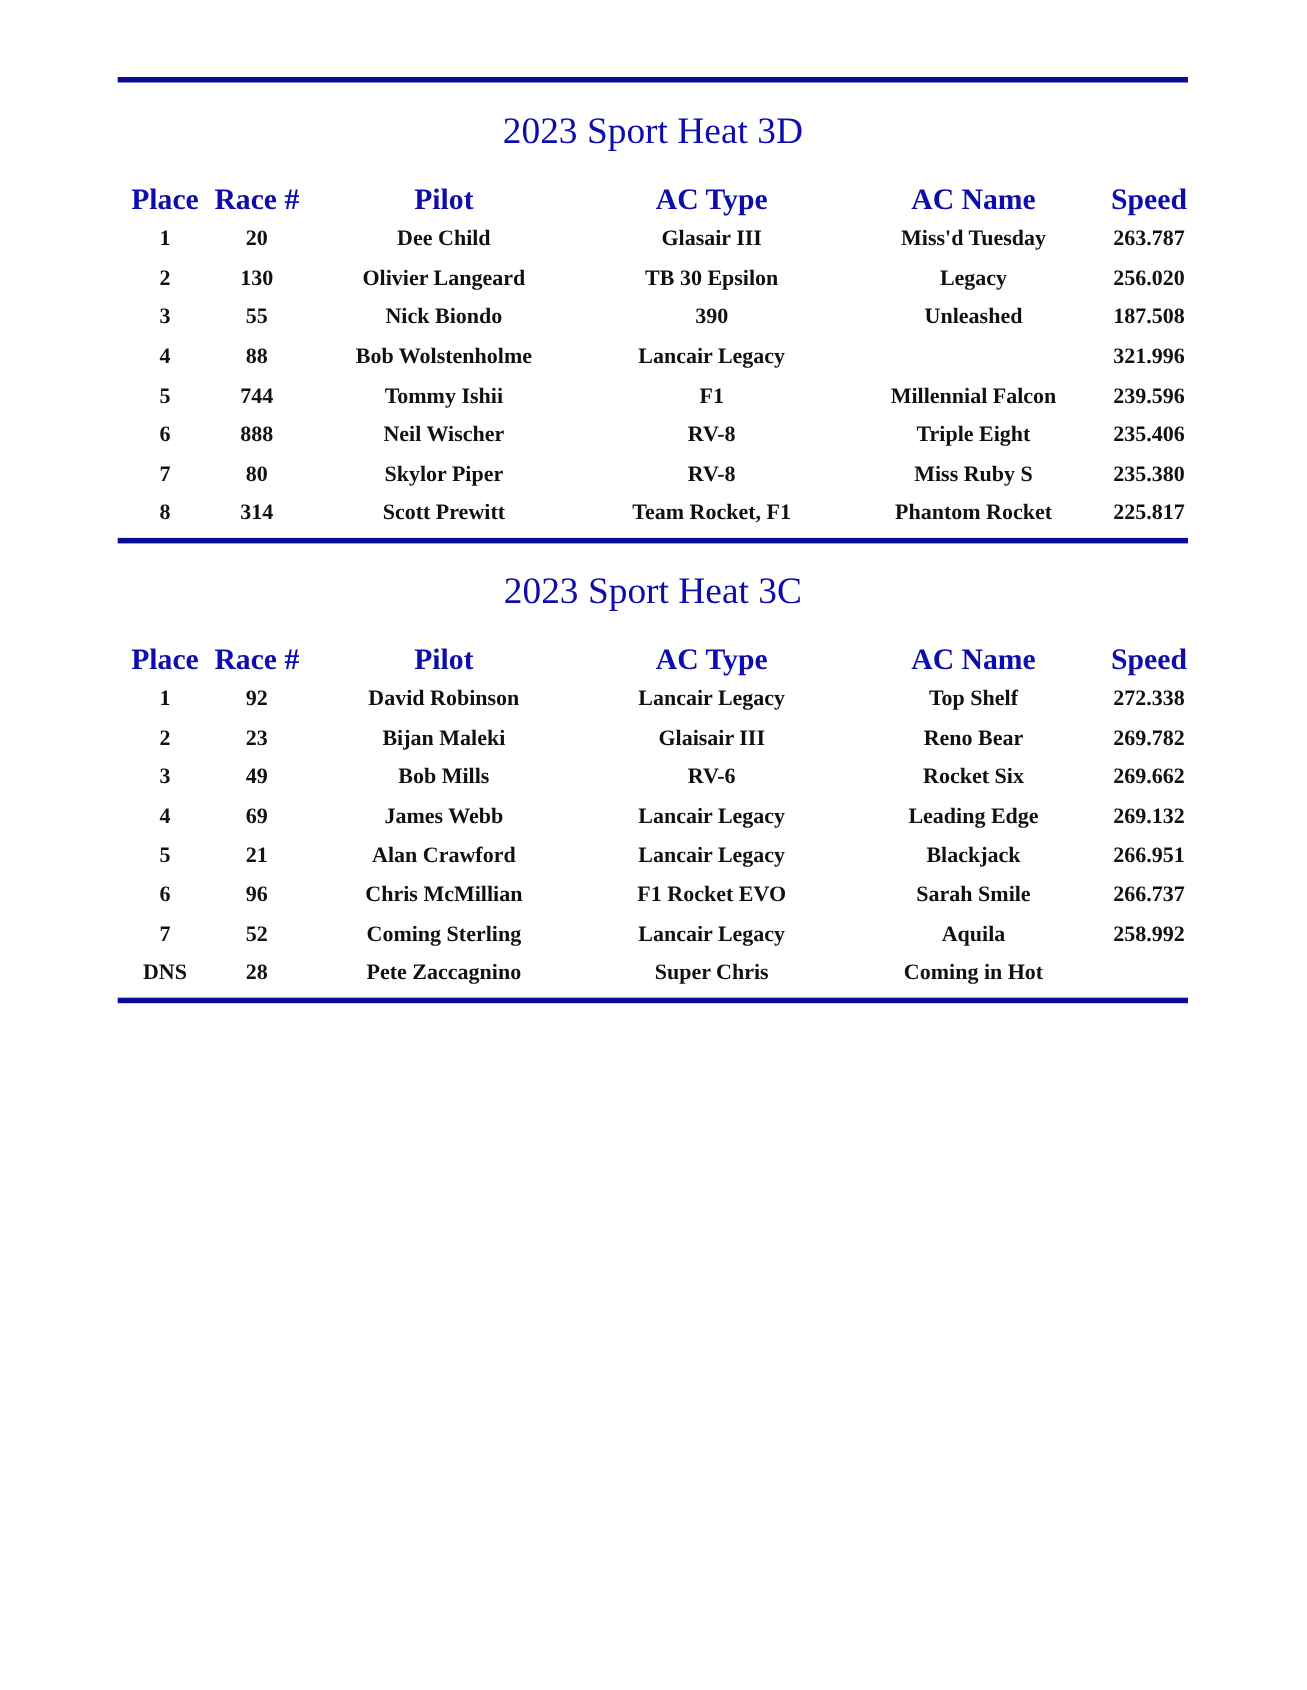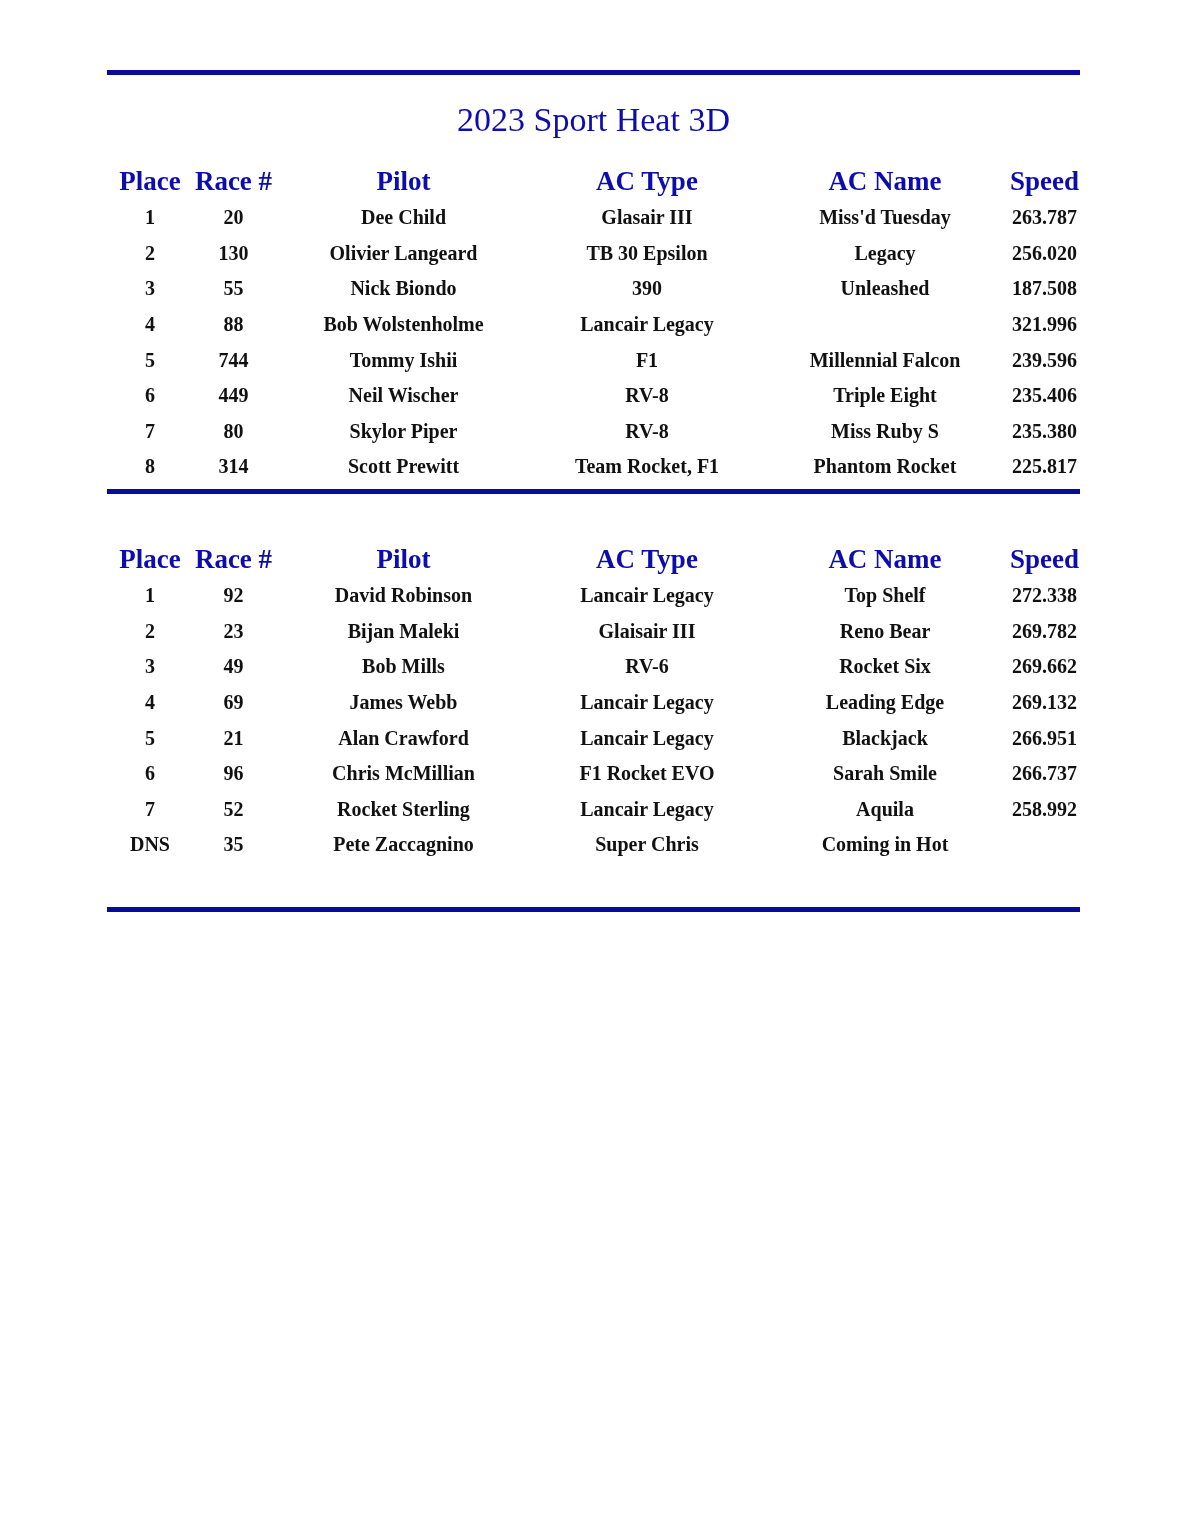--- a/index.html
+++ b/index.html
@@ -72,21 +72,21 @@
         <tr>
           <td class="c-place">5</td>
           <td class="c-race">744</td>
           <td class="c-pilot">Tommy Ishii</td>
           <td class="c-type">F1</td>
           <td class="c-name">Millennial Falcon</td>
           <td class="c-speed">239.596</td>
         </tr>
         <tr>
           <td class="c-place">6</td>
-          <td class="c-race">449</td>
+          <td class="c-race">888</td>
           <td class="c-pilot">Neil Wischer</td>
           <td class="c-type">RV-8</td>
           <td class="c-name">Triple Eight</td>
           <td class="c-speed">235.406</td>
         </tr>
         <tr>
           <td class="c-place">7</td>
           <td class="c-race">80</td>
           <td class="c-pilot">Skylor Piper</td>
           <td class="c-type">RV-8</td>
@@ -101,20 +101,21 @@
           <td class="c-name">Phantom Rocket</td>
           <td class="c-speed">225.817</td>
         </tr>
       </tbody>
   </table>
 </div>
 
 <div class="rule" style="top:489px;"></div>
 
 <div class="heat" style="top:518px;">
+  <h1 class="heat-title">2023 Sport Heat 3C</h1>
   <table>
     <thead>
       <tr>
         <th class="c-place">Place</th>
         <th class="c-race">Race #</th>
         <th class="c-pilot">Pilot</th>
         <th class="c-type">AC Type</th>
         <th class="c-name">AC Name</th>
         <th class="c-speed">Speed</th>
       </tr>
@@ -164,28 +165,28 @@
           <td class="c-place">6</td>
           <td class="c-race">96</td>
           <td class="c-pilot">Chris McMillian</td>
           <td class="c-type">F1 Rocket EVO</td>
           <td class="c-name">Sarah Smile</td>
           <td class="c-speed">266.737</td>
         </tr>
         <tr>
           <td class="c-place">7</td>
           <td class="c-race">52</td>
-          <td class="c-pilot">Rocket Sterling</td>
+          <td class="c-pilot">Coming Sterling</td>
           <td class="c-type">Lancair Legacy</td>
           <td class="c-name">Aquila</td>
           <td class="c-speed">258.992</td>
         </tr>
         <tr>
           <td class="c-place">DNS</td>
-          <td class="c-race">35</td>
+          <td class="c-race">28</td>
           <td class="c-pilot">Pete Zaccagnino</td>
           <td class="c-type">Super Chris</td>
           <td class="c-name">Coming in Hot</td>
           <td class="c-speed"></td>
         </tr>
       </tbody>
   </table>
 </div>
 
 <div class="rule" style="top:907px;"></div>

